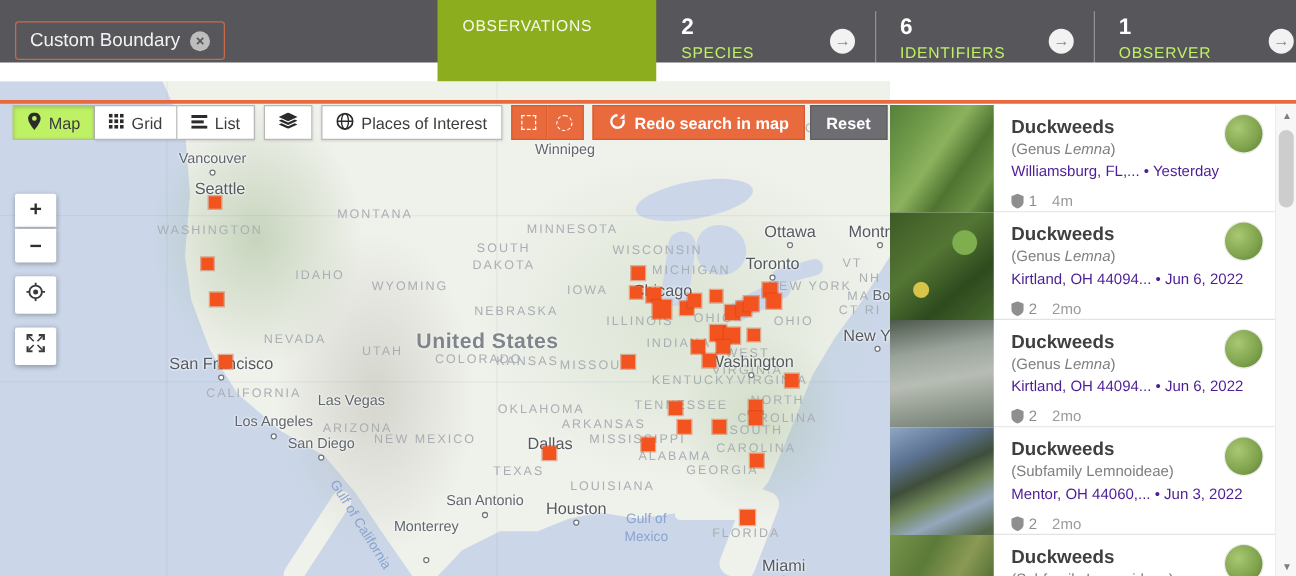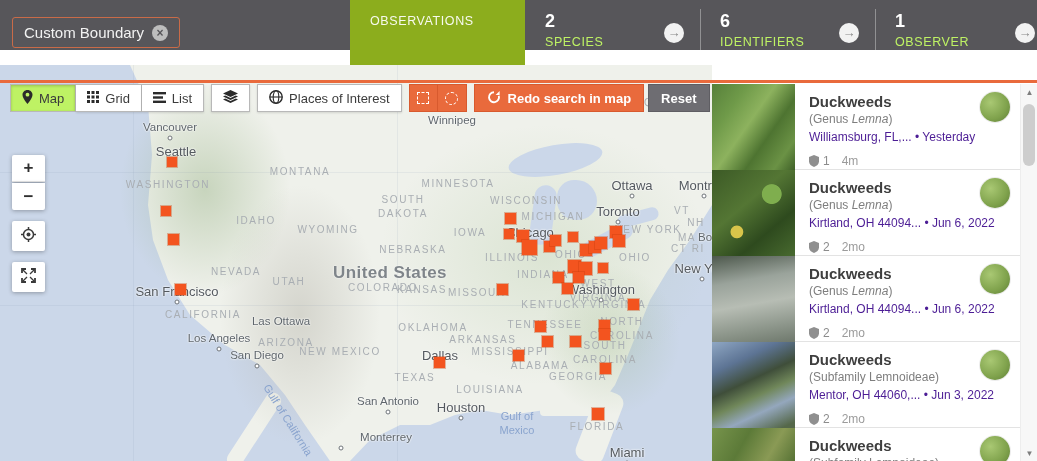--- a/index.html
+++ b/index.html
@@ -181,21 +181,21 @@
         <span class="state-label" style="left: 413px; top: 185px;">NEBRASKA</span>
         <span class="state-label" style="left: 470px; top: 168px;">IOWA</span>
         <span class="state-label" style="left: 526px; top: 136px;">WISCONSIN</span>
         <span class="state-label" style="left: 553px; top: 152px;">MICHIGAN</span>
         <span class="state-label" style="left: 512px; top: 193px;">ILLINOIS</span>
         <span class="state-label" style="left: 543px; top: 210px;">INDIANA</span>
         <span class="state-label" style="left: 571px; top: 190px;">OHIO</span>
         <span class="state-label" style="left: 635px; top: 193px;">OHIO</span>
         <span class="state-label" style="left: 648px; top: 165px;">NEW YORK</span>
         <span class="state-label" style="left: 236px; top: 207px;">NEVADA</span>
-        <span class="state-label" style="left: 289px; top: 217px;">UTAH</span>
+        <span class="state-label" style="left: 306px; top: 217px;">UTAH</span>
         <span class="state-label" style="left: 347px; top: 223px; margin-left: 36px;">COLORADO</span>
         <span class="state-label" style="left: 422px; top: 225px;">KANSAS</span>
         <span class="state-label" style="left: 479px; top: 228px;">MISSOURI</span>
         <span class="state-label" style="left: 555px; top: 240px;">KENTUCKY</span>
         <span class="state-label" style="left: 618px; top: 240px;">VIRGINIA</span>
         <span class="state-label" style="left: 598px; top: 225px;">WEST
 VIRGINIA</span>
         <span class="state-label" style="left: 545px; top: 260px;">TENNESSEE</span>
         <span class="state-label" style="left: 622px; top: 263px;">NORTH
 CAROLINA</span>
@@ -228,31 +228,31 @@
         <span class="city-label big" style="left: 618px; top: 146px;">Toronto</span>
         <span class="city-dot" style="left: 618px; top: 157px;"></span>
         <span class="city-label big" style="left: 530px; top: 167px;">Chicago</span>
         <span class="city-label big" style="left: 601px; top: 224px;">Washington</span>
         <span class="city-dot" style="left: 601px; top: 235px;"></span>
         <span class="city-label big" style="left: 702px; top: 203px;">New York</span>
         <span class="city-dot" style="left: 702px; top: 214px;"></span>
         <span class="city-label" style="left: 716px; top: 172px;">Boston</span>
         <span class="city-label big" style="left: 177px; top: 226px;">San Francisco</span>
         <span class="city-dot" style="left: 177px; top: 237px;"></span>
-        <span class="city-label" style="left: 281px; top: 256px;">Las Ottawa</span>
+        <span class="city-label" style="left: 281px; top: 256px;">Las Vegas</span>
         <span class="city-label" style="left: 219px; top: 273px;">Los Angeles</span>
         <span class="city-dot" style="left: 219px; top: 284px;"></span>
         <span class="city-label" style="left: 257px; top: 290px;">San Diego</span>
         <span class="city-dot" style="left: 257px; top: 301px;"></span>
         <span class="city-label big" style="left: 440px; top: 290px;">Dallas</span>
         <span class="city-label" style="left: 388px; top: 336px;">San Antonio</span>
         <span class="city-dot" style="left: 388px; top: 347px;"></span>
         <span class="city-label big" style="left: 461px; top: 342px;">Houston</span>
         <span class="city-dot" style="left: 461px; top: 353px;"></span>
-        <span class="city-label" style="left: 341px; top: 372px; margin-left: 45px;">Monterrey</span>
+        <span class="city-label" style="left: 341px; top: 357px;">Monterrey</span>
         <span class="city-dot" style="left: 341px; top: 383px;"></span>
         <span class="city-label big" style="left: 627px; top: 387px;">Miami</span>
         <span class="city-dot" style="left: 627px; top: 398px;"></span>
         <span class="water-label" style="left: 517px; top: 358px; transform: translate(-50%, -50%) rotate(0deg);">Gulf of
 Mexico</span>
         <span class="water-label" style="left: 288px; top: 355px; transform: translate(-50%, -50%) rotate(58deg);">Gulf of California</span>
       </div>
     <div id="map-markers">
         <div class="marker" style="left: 167px; top: 92px; width: 10px; height: 10px; background: rgb(243, 84, 31);"></div>
         <div class="marker" style="left: 161px; top: 141px; width: 10px; height: 10px; background: rgb(243, 84, 31);"></div>

